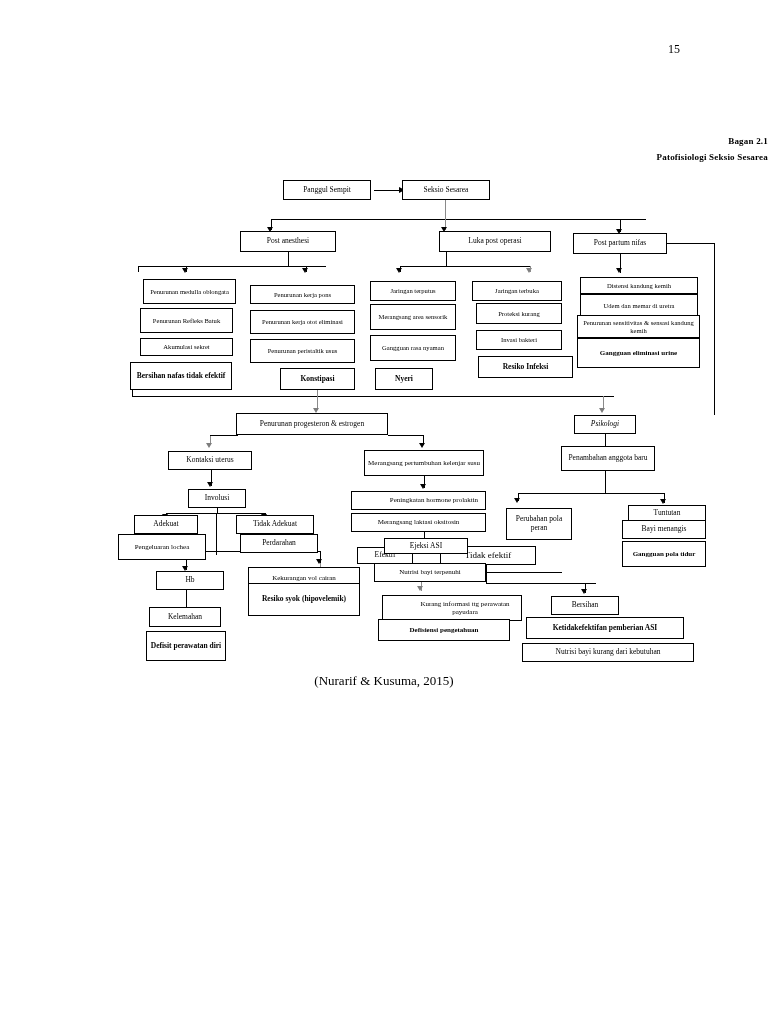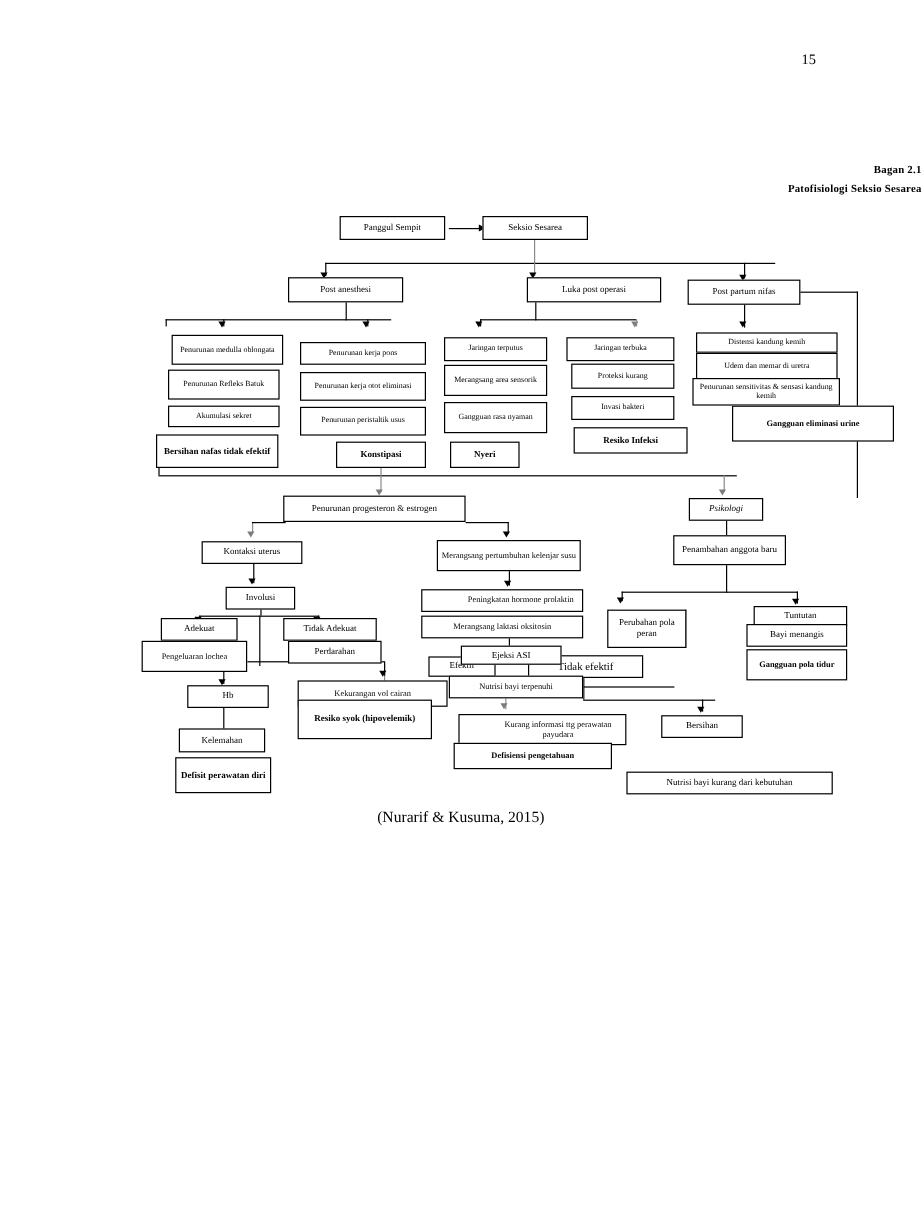--- a/index.html
+++ b/index.html
@@ -135,21 +135,21 @@
   <div class="bx b f75" style="left:375px;top:368px;width:58px;height:22px;">Nyeri</div>
 
   <div class="bx" style="left:472px;top:281px;width:90px;height:20px;">Jaringan terbuka</div>
   <div class="bx" style="left:476px;top:303px;width:86px;height:21px;">Proteksi kurang</div>
   <div class="bx" style="left:476px;top:330px;width:86px;height:20px;">Invasi bakteri</div>
   <div class="bx b f75" style="left:478px;top:356px;width:95px;height:22px;">Resiko Infeksi</div>
 
   <div class="bx" style="left:580px;top:277px;width:118px;height:17px;">Distensi kandung kemih</div>
   <div class="bx" style="left:580px;top:294px;width:118px;height:24px;">Udem dan memar di uretra</div>
   <div class="bx ovl" style="left:577px;top:315px;width:123px;height:23px;">Penurunan sensitivitas &amp; sensasi kandung kemih</div>
-  <div class="bx b ovl2 f7" style="left:577px;top:338px;width:135px;height:30px;margin-left:33px;">Gangguan eliminasi urine</div>
+  <div class="bx b ovl2 f7" style="left:577px;top:338px;width:123px;height:30px;">Gangguan eliminasi urine</div>
 
   <div class="ln lnh" style="left:132px;top:396px;width:482px;"></div>
   <div class="ln lnv" style="left:132px;top:390px;height:6px;"></div>
   <div class="ln lnv lngray" style="left:317px;top:390px;height:6px;"></div>
   <div class="ln lnv lngray" style="left:317px;top:396px;height:14px;"></div>
   <div class="arw arwg" style="left:313.4px;top:408px;"></div>
   <div class="ln lnv lngray" style="left:603px;top:396px;height:14px;"></div>
   <div class="arw arwg" style="left:599.4px;top:408px;"></div>
 
   <div class="bx f75" style="left:236px;top:413px;width:152px;height:22px;">Penurunan progesteron &amp; estrogen</div>
@@ -213,33 +213,34 @@
   <div class="ln lnv" style="left:186px;top:560px;height:10px;"></div>
   <div class="arw" style="left:182.4px;top:566px;"></div>
   <div class="bx f75" style="left:156px;top:571px;width:68px;height:19px;">Hb</div>
   <div class="bx f75" style="left:149px;top:607px;width:72px;height:20px;">Kelemahan</div>
   <div class="ln lnv" style="left:186px;top:590px;height:17px;"></div>
   <div class="bx b f75" style="left:146px;top:631px;width:80px;height:30px;">Defisit perawatan diri</div>
 
   <div class="ln lnv lngray" style="left:320px;top:553px;height:16px;"></div>
   <div class="ln lnv" style="left:320px;top:551px;height:12px;"></div>
   <div class="arw" style="left:316.4px;top:559px;"></div>
-  <div class="bx f7" style="left:248px;top:567px;width:125px;height:22px;">Kekurangan vol cairan</div>
+  <div class="bx f7" style="left:248px;top:567px;width:112px;height:22px;">Kekurangan vol cairan</div>
   <div class="bx b ovl2 f75" style="left:248px;top:583px;width:112px;height:33px;">Resiko syok (hipovelemik)</div>
 
   <div class="ln lnv lngray" style="left:421px;top:582px;height:9px;"></div>
   <div class="arw arwg" style="left:417.4px;top:586px;"></div>
   <div class="bx f7" style="left:382px;top:595px;width:140px;height:26px;padding-left:28px;">Kurang informasi ttg perawatan payudara</div>
   <div class="bx b ovl f7" style="left:378px;top:619px;width:132px;height:22px;">Defisiensi pengetahuan</div>
 
   <div class="ln lnh" style="left:486px;top:583px;width:110px;"></div>
   <div class="ln lnv" style="left:486px;top:565px;height:18px;"></div>
   <div class="ln lnv" style="left:585px;top:583px;height:10px;"></div>
   <div class="arw" style="left:581.4px;top:589px;"></div>
   <div class="bx f75" style="left:551px;top:596px;width:68px;height:19px;">Bersihan</div>
+  <div class="bx b ovl f75" style="left:526px;top:617px;width:158px;height:22px;">Ketidakefektifan pemberian ASI</div>
   <div class="bx f75" style="left:522px;top:643px;width:172px;height:19px;">Nutrisi bayi kurang dari kebutuhan</div>
 
   <div class="ln lnv" style="left:571px;top:508px;height:32px;"></div>
   <div class="ln lnh" style="left:486px;top:572px;width:76px;"></div>
 
   <div class="credit">(Nurarif &amp; Kusuma, 2015)</div>
 
 </div>
 
 </body></html>

